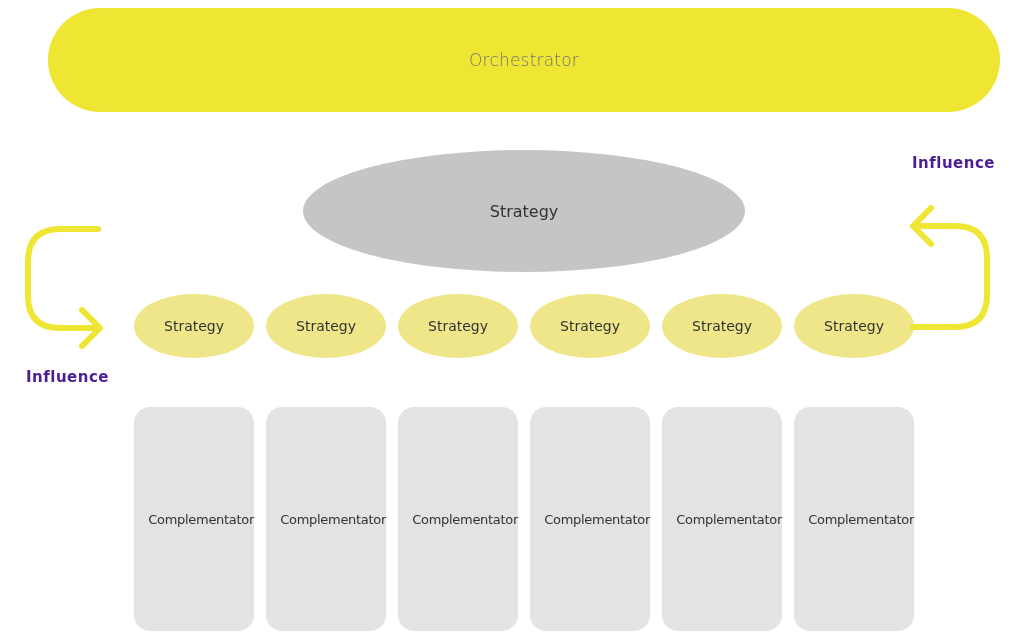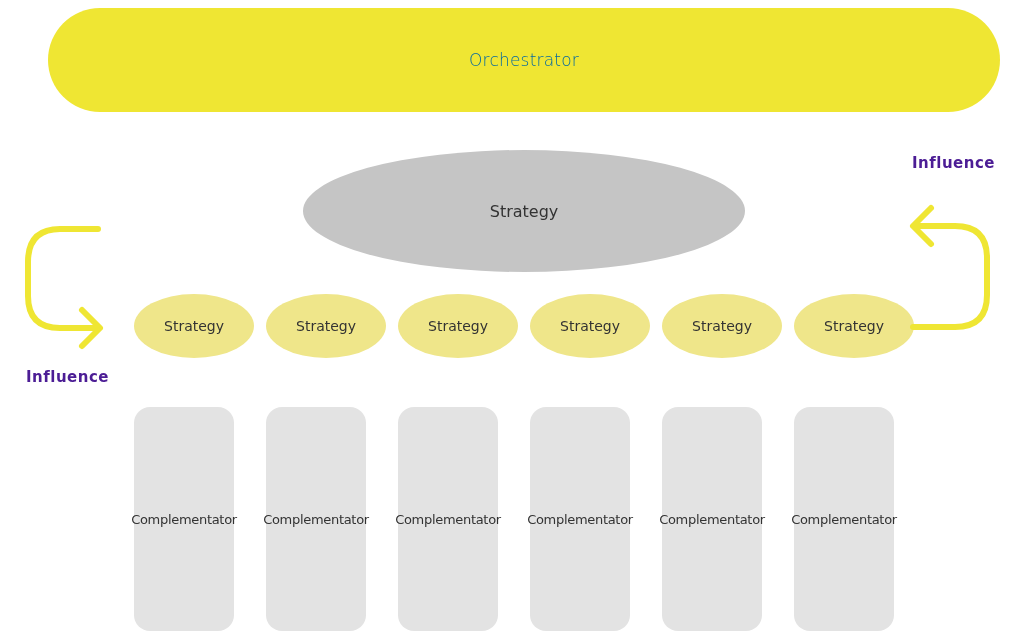--- a/index.html
+++ b/index.html
@@ -1,28 +1,28 @@
 <!DOCTYPE html>
 <html><head>
 <meta charset="utf-8">
 <style>
   html, body { margin: 0; padding: 0; background: #ffffff; }
   body { width: 1024px; height: 638px; position: relative; overflow: hidden;
          font-family: "DejaVu Sans", sans-serif; color: #333333; }
   .orchestrator { position: absolute; left: 48px; top: 8px; width: 952px; height: 104px;
                   background: #efe633; border-radius: 52px; display: flex; align-items: center; justify-content: center; }
-  .orchestrator span { font-size: 17px; font-weight: 300; color: #0369a1; letter-spacing: 0.2px; }
+  .orchestrator span { font-size: 17px; font-weight: 300; color: #737373; letter-spacing: 0.2px; }
   .main-strategy { position: absolute; left: 303px; top: 150px; width: 442px; height: 122px;
                    background: #c5c5c5; border-radius: 50%; display: flex; align-items: center; justify-content: center; }
   .main-strategy span { font-size: 16px; color: #333; }
   .strategy { position: absolute; top: 294px; width: 120px; height: 64px; background: #efe68a;
               border-radius: 50%; display: flex; align-items: center; justify-content: center; }
   .strategy span { font-size: 14px; color: #333; }
-  .comp { position: absolute; top: 407px; width: 100px; height: 224px; background: #e3e3e3;
-          border-radius: 16px; display: flex; align-items: center; justify-content: center; }
+  .comp { position: absolute; top: 407px; width: 120px; height: 224px; background: #e3e3e3;
+          border-radius: 16px; display: flex; align-items: center; justify-content: flex-end; }
   .comp span { font-size: 13px; color: #333; letter-spacing: -0.3px; }
   .influence { position: absolute; font-size: 15px; font-weight: bold; color: #4c1d95; letter-spacing: 0.5px; }
   svg.arrows { position: absolute; left: 0; top: 0; }
 </style>
 </head>
 <body>
 
 <div class="orchestrator">
   <span>Orchestrator</span>
 </div>

